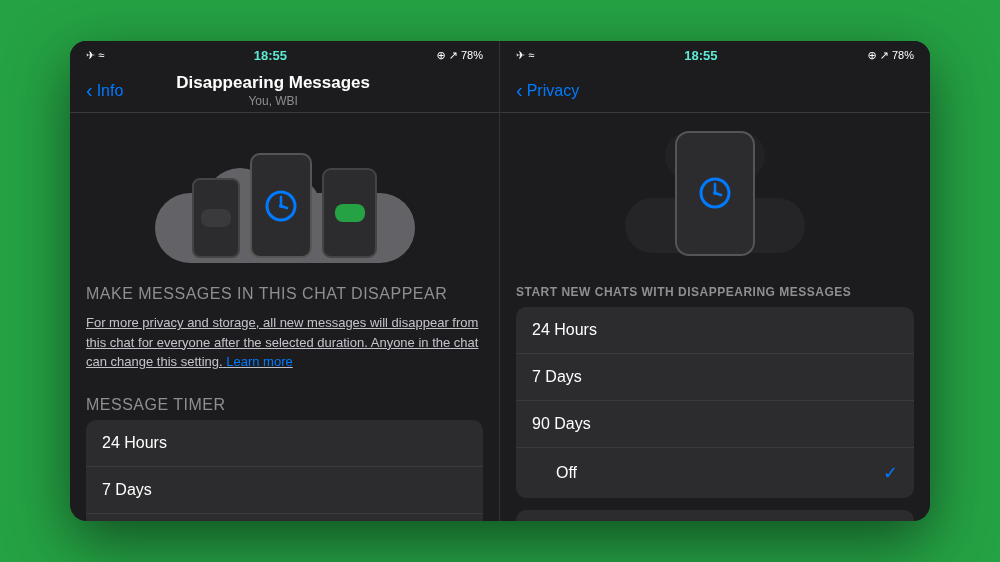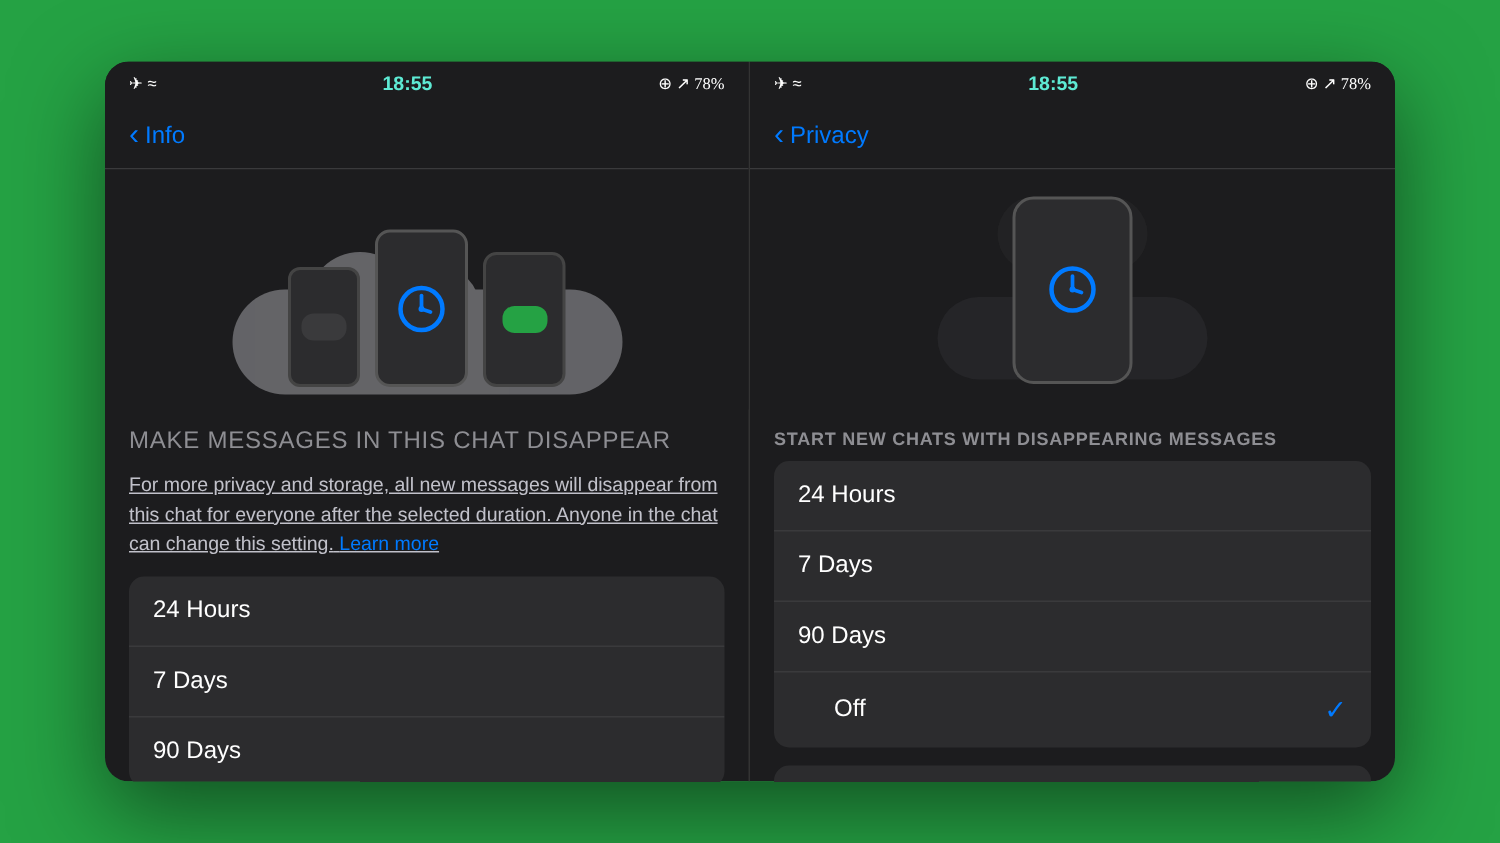--- a/index.html
+++ b/index.html
@@ -64,21 +64,20 @@
       font-weight: 600;
       color: #5eead4;
     }
 
     .status-right {
       display: flex;
       align-items: center;
       gap: 4px;
       font-size: 11px;
       color: #fff;
-      font-family: Liberation Serif, serif;
     }
 
     
     .nav-bar {
       display: flex;
       align-items: center;
       padding: 8px 16px;
       height: 44px;
       background: #1c1c1e;
       border-bottom: 1px solid #3a3a3c;
@@ -367,20 +366,24 @@
       <div class="status-right">
         <span>⊕ ↗ 78%</span>
       </div>
     </div>
 
     <div class="nav-bar">
       <div class="nav-back">
         <span class="nav-back-arrow">‹</span>
         <span>Info</span>
       </div>
+      <div class="nav-title-group">
+        <div class="nav-title">Disappearing Messages</div>
+        <div class="nav-subtitle">You, WBI</div>
+      </div>
       <div style="width:60px"></div>
     </div>
 
     <div class="hero-area">
       <div class="cloud-shape"></div>
       <div class="phone-group">
         <div class="phone-mini">
           <div class="chat-bubble"></div>
         </div>
         <div class="phone-main">
@@ -395,20 +398,21 @@
           <div class="chat-bubble-green"></div>
         </div>
       </div>
     </div>
 
     <div class="content-area">
       <div class="section-header">MAKE MESSAGES IN THIS CHAT DISAPPEAR</div>
       <div class="description-text">
         <span>For more privacy and storage, all new messages will disappear from this chat for everyone after the selected duration. Anyone in the chat can change this setting.</span> <span class="learn-more">Learn more</span>
       </div>
+      <div class="section-header">MESSAGE TIMER</div>
       <div class="list-section">
         <div class="list-item">
           <span>24 Hours</span>
         </div>
         <div class="list-item">
           <span>7 Days</span>
         </div>
         <div class="list-item">
           <span>90 Days</span>
         </div>

